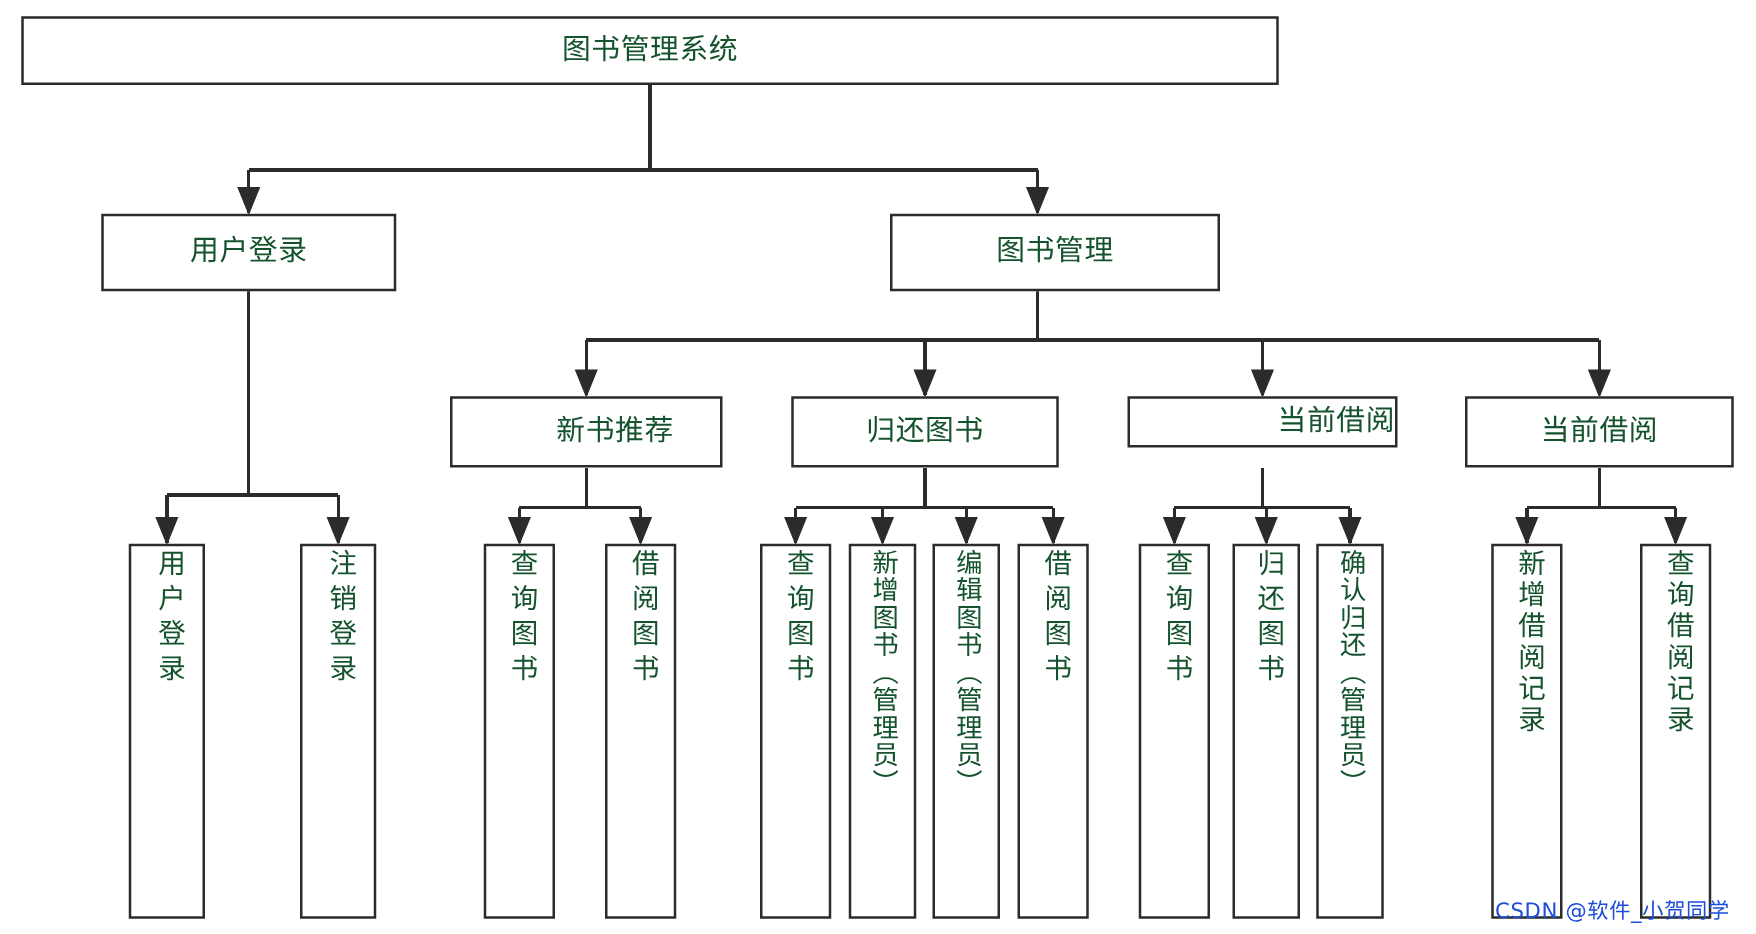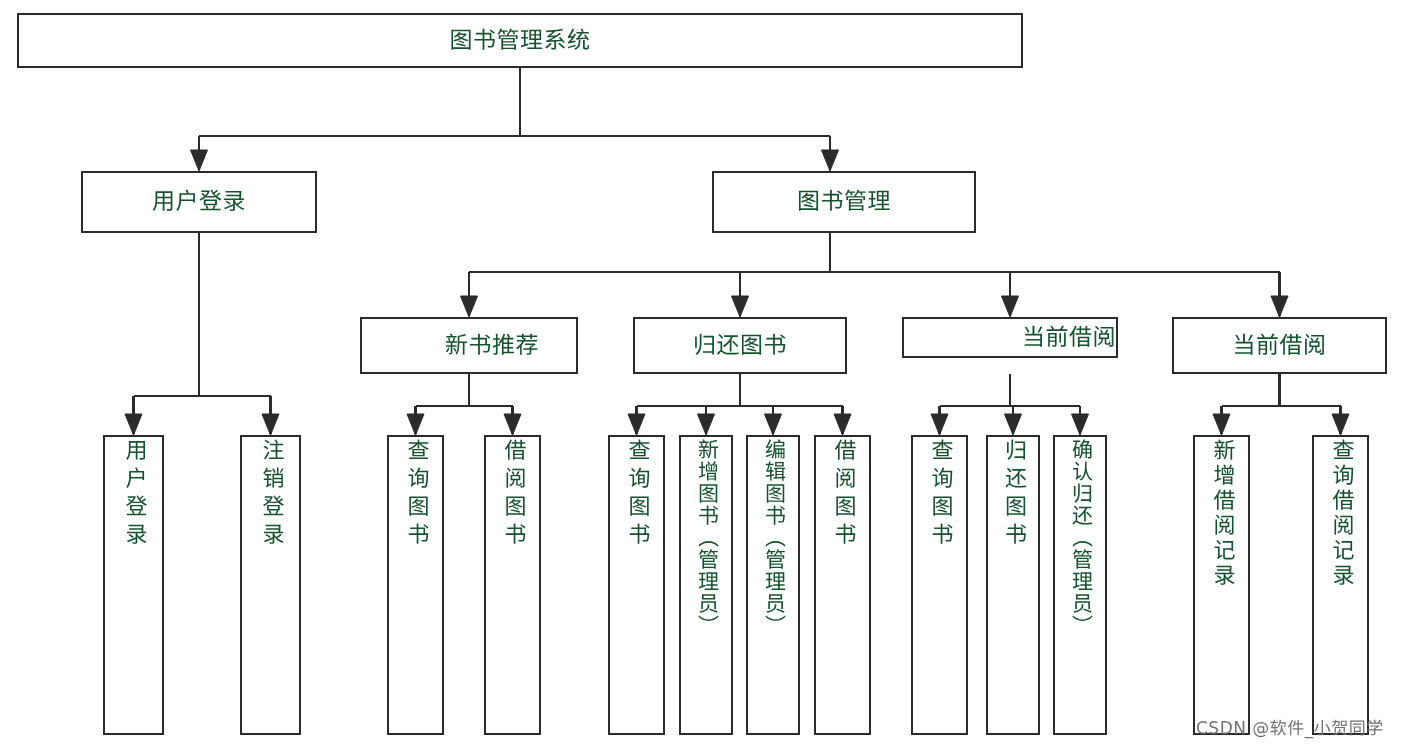--- a/index.html
+++ b/index.html
@@ -66,21 +66,21 @@
   }
   .node.vert.tall .label {
     letter-spacing: 3px;
   }
   .node.vert.pad .label {
     letter-spacing: 1px;
     font-size: 21px;
   }
   .watermark {
     position: absolute;
-    color: #737373;
+    color: #1d4ed8;
     font-size: 17px;
     letter-spacing: 0.5px;
     white-space: nowrap;
     user-select: none;
   }
 </style>
 </head>
 <body>
 
 <div id="canvas">

